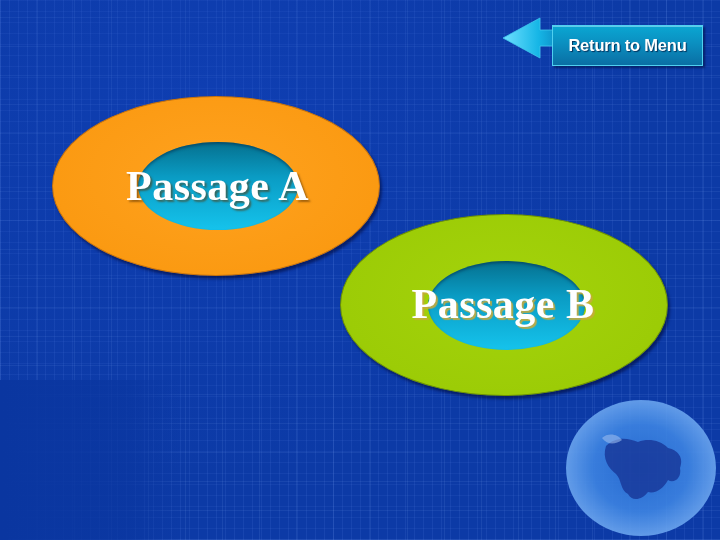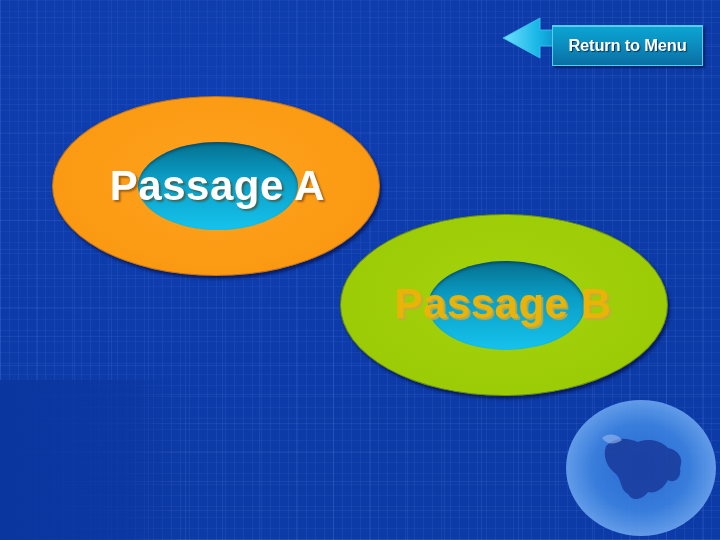--- a/index.html
+++ b/index.html
@@ -67,20 +67,21 @@
     font-size: 16.5px;
     letter-spacing: -0.2px;
     text-shadow: 1px 1px 1px rgba(0,30,70,0.8);
     white-space: nowrap;
   }
 
   
   .passage {
     position: absolute;
     cursor: pointer;
+    font-family: Liberation Serif, serif;
   }
   .outer-oval {
     position: absolute;
     inset: 0;
     border-radius: 50%;
     box-shadow: 2px 3px 3px rgba(0,10,60,0.6);
   }
   .inner-oval {
     position: absolute;
     border-radius: 50%;
@@ -112,21 +113,21 @@
 
   #passage-b { left: 340px; top: 214px; width: 328px; height: 182px; }
   #passage-b .outer-oval {
     background: radial-gradient(ellipse at 50% 45%, #a4d30b 0%, #9ccc06 70%, #8fbd03 100%);
     border: 1px solid #6e9200;
   }
   #passage-b .inner-oval { left: 88px; top: 47px; width: 157px; height: 89px; }
   #passage-b .passage-label {
     top: 66px;
     left: 42px; right: 44px;
-    color: #eab308;
+    color: #ffffff;
     text-shadow: 2px 2px 1px rgba(200,170,60,0.9);
   }
 
   
   .globe {
     position: absolute;
     left: 566px;
     top: 400px;
     width: 150px;
     height: 136px;

